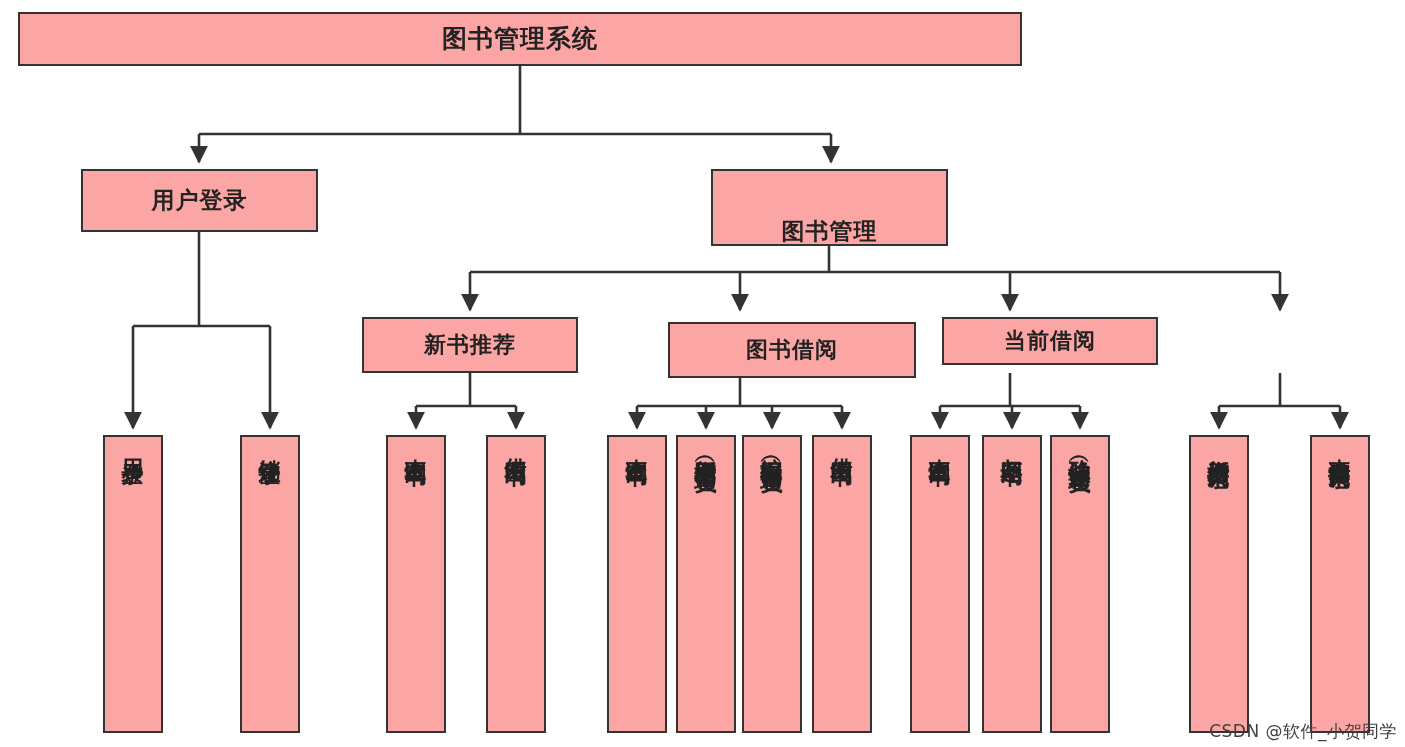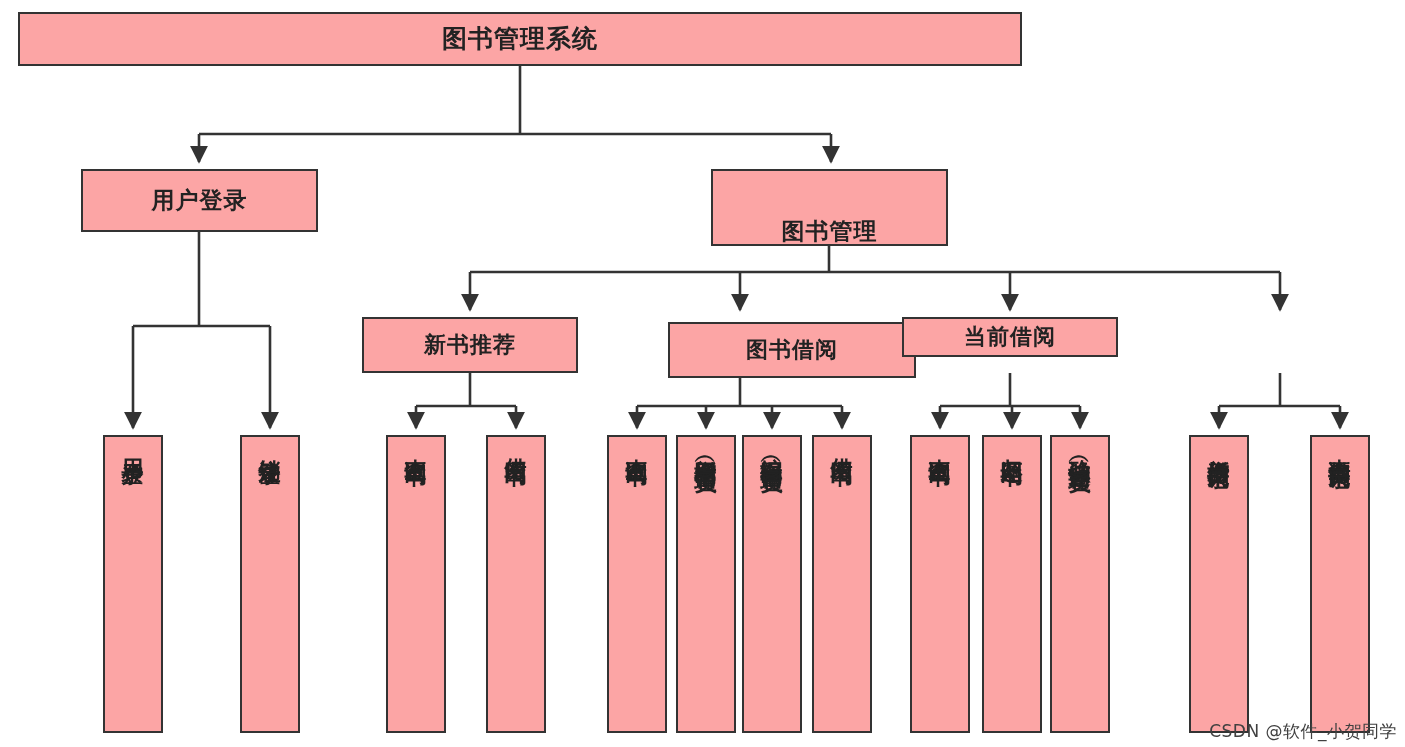--- a/index.html
+++ b/index.html
@@ -118,21 +118,21 @@
   <div class="node h lvl1" id="n-l1-1" style="left: 711px; top: 169px; width: 237px; height: 77px; align-items: flex-end;">
     <span>图书管理</span>
   </div>
 
   <div class="node h lvl2" id="n-l2-0" style="left: 362px; top: 317px; width: 216px; height: 56px;">
     <span>新书推荐</span>
   </div>
   <div class="node h lvl2" id="n-l2-1" style="left: 632px; top: 322px; width: 248px; height: 56px; margin-left: 36px;">
     <span>图书借阅</span>
   </div>
-  <div class="node h lvl2" id="n-l2-2" style="left: 902px; top: 317px; width: 216px; height: 40px;">
+  <div class="node h lvl2" id="n-l2-2" style="left: 942px; top: 317px; width: 216px; height: 48px;">
     <span>当前借阅</span>
   </div>
 
   <div class="node v leaf" id="n-lf-0" style="left: 103px; top: 435px; width: 60px; height: 298px;">
     <span>用户登录</span>
   </div>
   <div class="node v leaf" id="n-lf-1" style="left: 240px; top: 435px; width: 60px; height: 298px;">
     <span>注销登录</span>
   </div>
   <div class="node v leaf" id="n-lf-2" style="left: 386px; top: 435px; width: 60px; height: 298px;">

